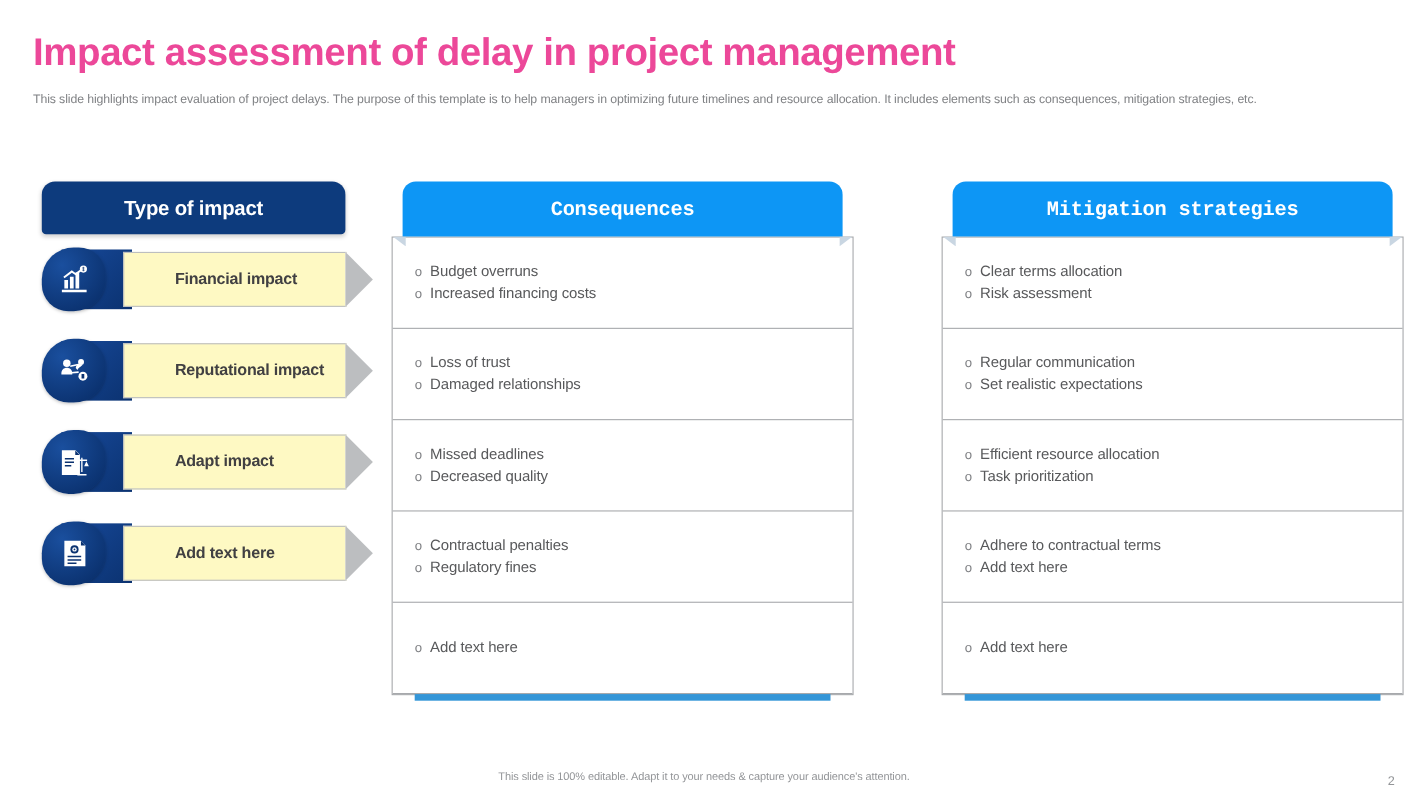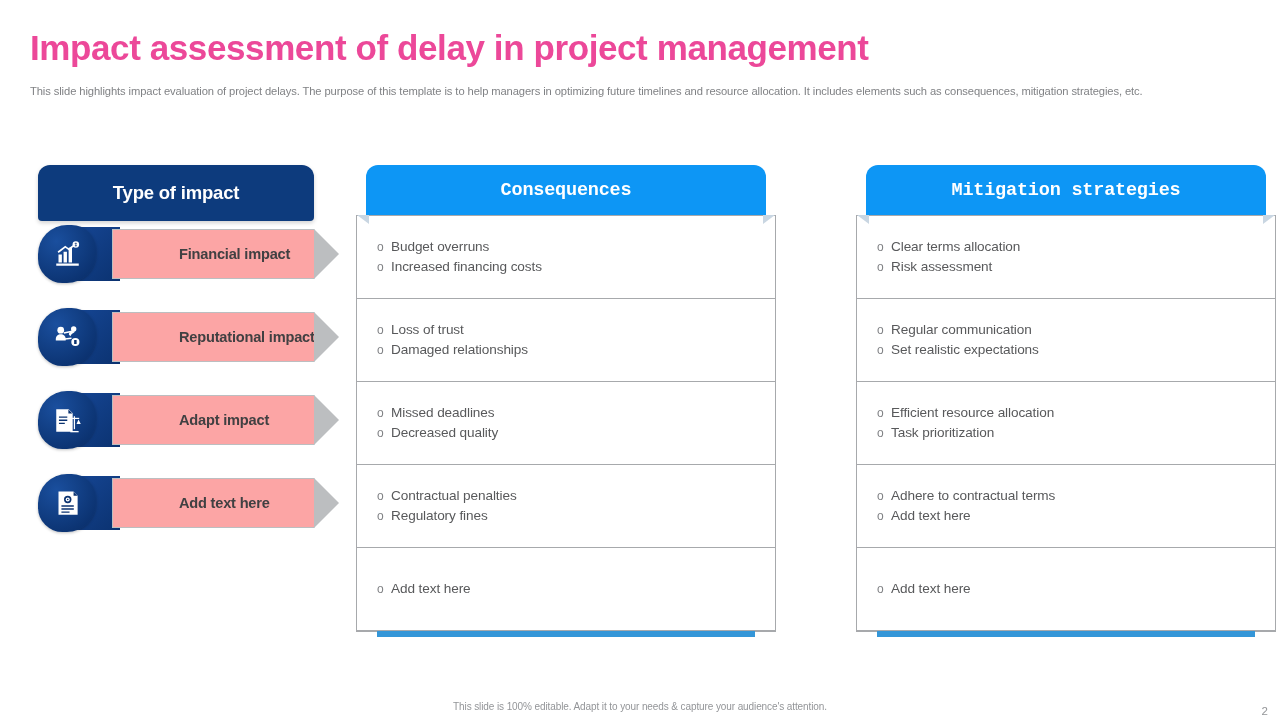--- a/index.html
+++ b/index.html
@@ -23,21 +23,21 @@
     font-size:11.2px;color:#808285;white-space:nowrap;
     letter-spacing:-0.1px;
   }
 
   
   .col{position:absolute;top:165px;}
 
   
   .col-left{left:38px;width:276px;}
   .left-head{
-    position:relative;width:276px;height:56px;
+    position:relative;width:276px;height:48px;
     background:#0d3b7d;border-radius:12px 12px 4px 4px;
     display:flex;align-items:center;justify-content:center;
     color:#fff;font-size:18.5px;font-weight:bold;letter-spacing:-0.2px;
     box-shadow:0 2px 4px rgba(0,0,0,.18);
   }
   .impact-list{position:absolute;left:0;top:62px;width:300px;}
   .impact-row{
     position:relative;height:54px;margin-bottom:29px;
   }
   
@@ -55,26 +55,26 @@
     background:radial-gradient(circle at 32% 28%, #1a4f9e 0%, #0b3270 78%);
     border-radius:50% 42% 50% 42%;
     z-index:3;
     display:flex;align-items:center;justify-content:center;
     box-shadow:0 1px 3px rgba(0,0,0,.25);
   }
   .impact-badge svg{width:27px;height:27px;display:block;}
   
   .impact-label{
     position:absolute;left:74px;top:2px;width:203px;height:50px;
-    background:#fca5a5;
+    background:#fef9c3;
     border:1px solid #bcbec0;
     border-right:none;
     box-sizing:border-box;
     display:flex;align-items:center;
-    padding-left:66px;
+    padding-left:46px;
     font-size:14.6px;color:#414042;font-weight:bold;letter-spacing:-0.2px;
     z-index:1;
   }
   .impact-arrow{
     position:absolute;left:276px;top:2px;width:0;height:0;
     border-top:25px solid transparent;
     border-bottom:25px solid transparent;
     border-left:24px solid #ffffff;
     z-index:1;
   }

